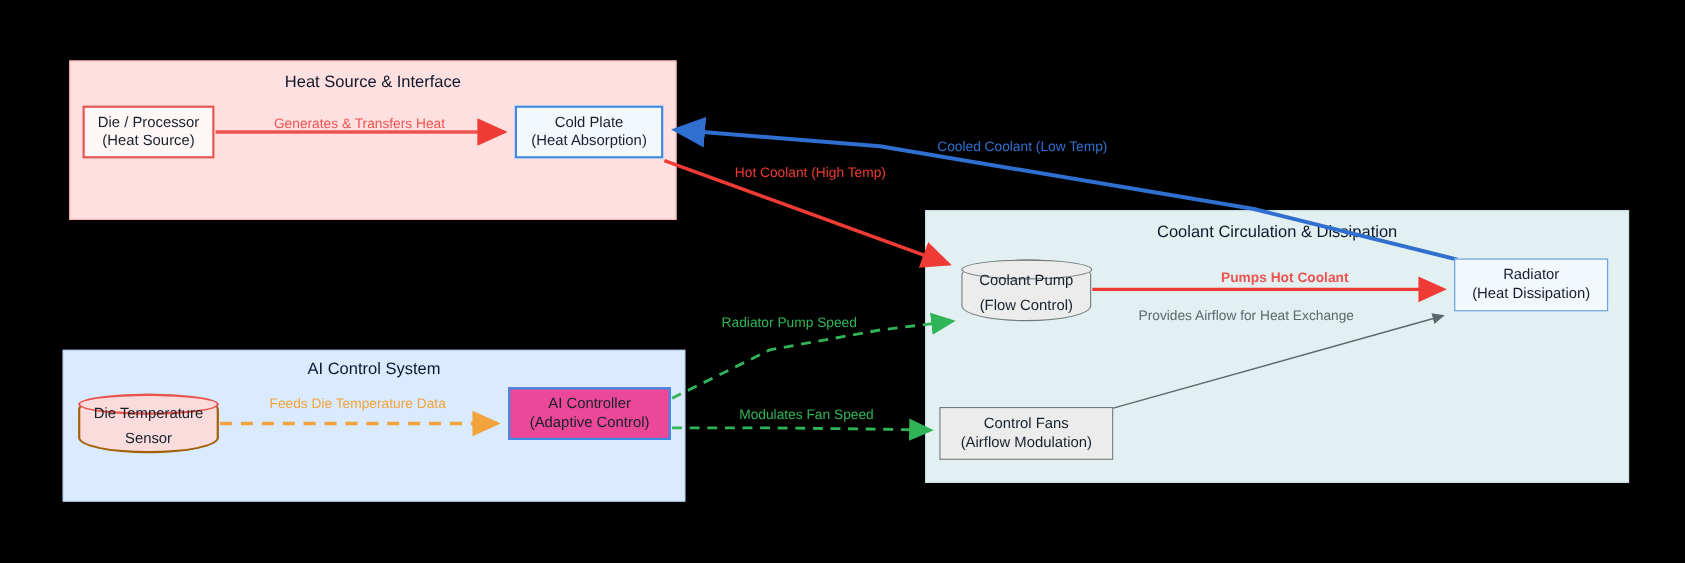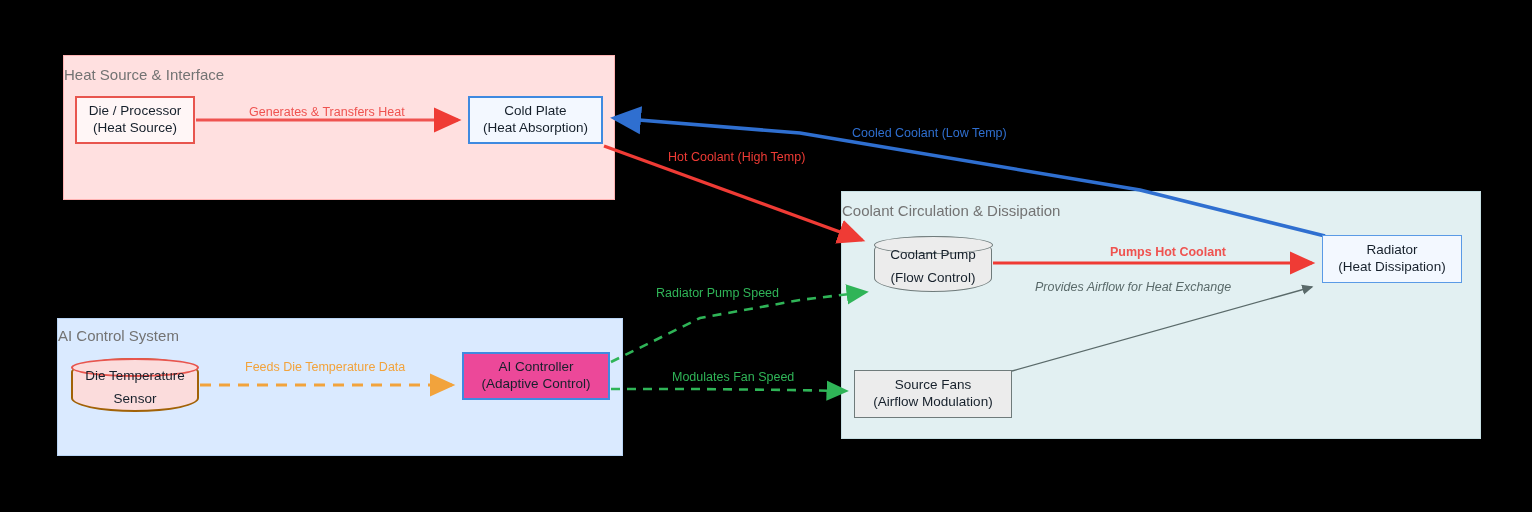--- a/index.html
+++ b/index.html
@@ -1,20 +1,20 @@
 <!DOCTYPE html>
 <html><head>
 <meta charset="utf-8">
 <style>
   html,body{margin:0;padding:0;background:#000;}
   body{width:1532px;height:512px;overflow:hidden;font-family:"Liberation Sans",sans-serif;}
   #stage{position:relative;width:1532px;height:512px;background:#000;}
 
   .cluster{position:absolute;box-sizing:border-box;}
-  .cluster-title{position:absolute;left:0;right:0;text-align:left;font-size:15px;color:#737373;}
+  .cluster-title{position:absolute;left:0;right:0;text-align:center;font-size:15px;color:#0f172a;}
 
   #cluster-heat{left:63px;top:55px;width:552px;height:145px;background:#ffe0e0;border:1px solid #ffb3b3;}
   #cluster-ai{left:57px;top:318px;width:566px;height:138px;background:#daeaff;border:1px solid #b9d5f5;}
   #cluster-cool{left:841px;top:191px;width:640px;height:248px;background:#e2f0f2;border:1px solid #c8e0e4;}
   #cluster-heat .cluster-title{top:10px;}
   #cluster-ai .cluster-title{top:8px;}
   #cluster-cool .cluster-title{top:10px;}
 
   .node{position:absolute;box-sizing:border-box;display:flex;flex-direction:column;
         align-items:center;justify-content:center;text-align:center;font-size:13.5px;
@@ -114,31 +114,31 @@
     <span>AI Controller</span>
     <span class="l2">(Adaptive Control)</span>
   </div>
 
   <div class="cyl" id="node-pump">
     <span class="txt">Coolant Pump</span>
     <span class="txt">(Flow Control)</span>
   </div>
 
   <div class="node" id="node-fans">
-    <span>Source Fans</span>
+    <span>Control Fans</span>
     <span class="l2">(Airflow Modulation)</span>
   </div>
 
   <div class="node" id="node-radiator">
     <span>Radiator</span>
     <span class="l2">(Heat Dissipation)</span>
   </div>
 
   <div class="elabel" style="left:249px;top:105px;color:#ef5350;">Generates &amp; Transfers Heat</div>
   <div class="elabel" style="left:668px;top:150px;color:#ef3b35;">Hot Coolant (High Temp)</div>
   <div class="elabel" style="left:1110px;top:245px;color:#ef5350;font-weight:bold;">Pumps Hot Coolant</div>
   <div class="elabel" style="left:852px;top:126px;color:#2f6fd0;">Cooled Coolant (Low Temp)</div>
-  <div class="elabel" style="left:1035px;top:280px;color:#5a6a6a;font-style:italic;">Provides Airflow for Heat Exchange</div>
+  <div class="elabel" style="left:1035px;top:280px;color:#5a6a6a;">Provides Airflow for Heat Exchange</div>
   <div class="elabel" style="left:245px;top:360px;color:#f2a33c;">Feeds Die Temperature Data</div>
   <div class="elabel" style="left:656px;top:286px;color:#2fb457;">Radiator Pump Speed</div>
   <div class="elabel" style="left:672px;top:370px;color:#2fb457;">Modulates Fan Speed</div>
 
 </div>
 
 </body></html>

